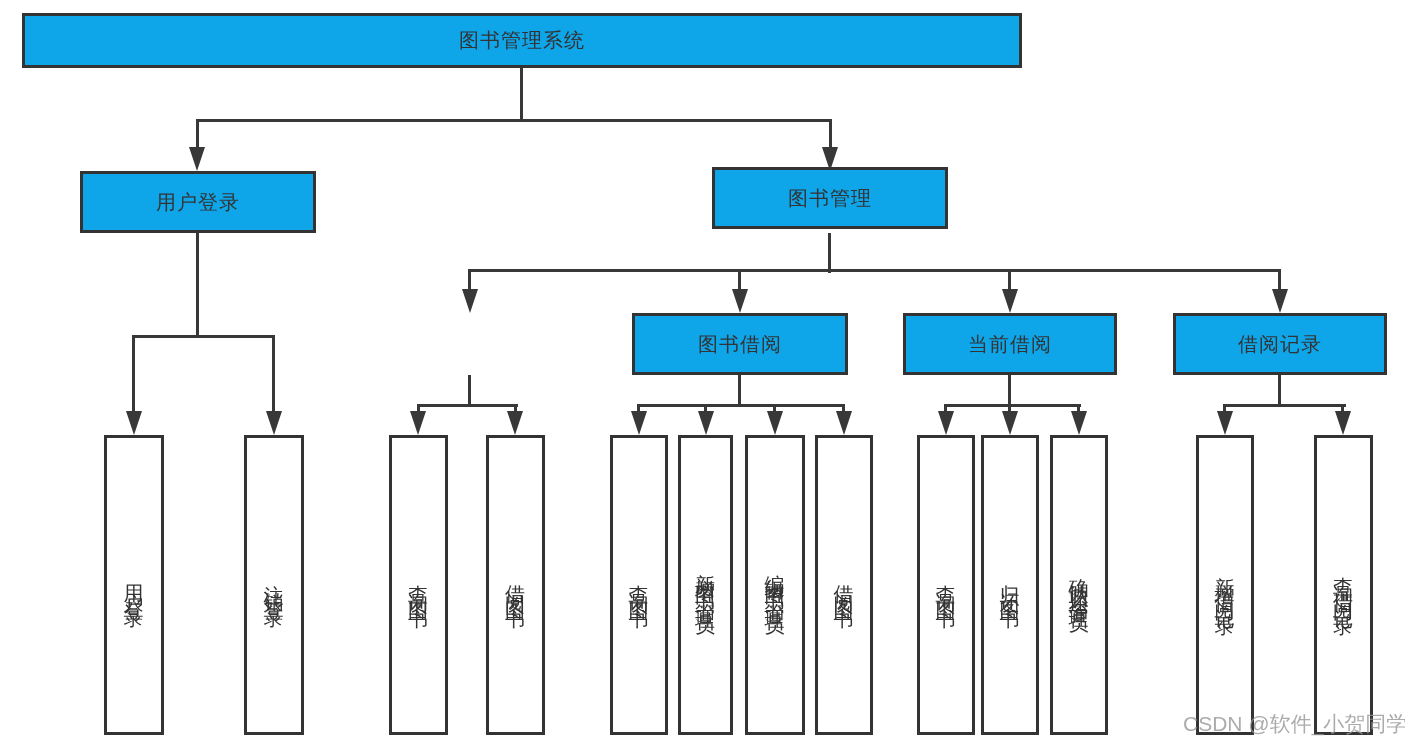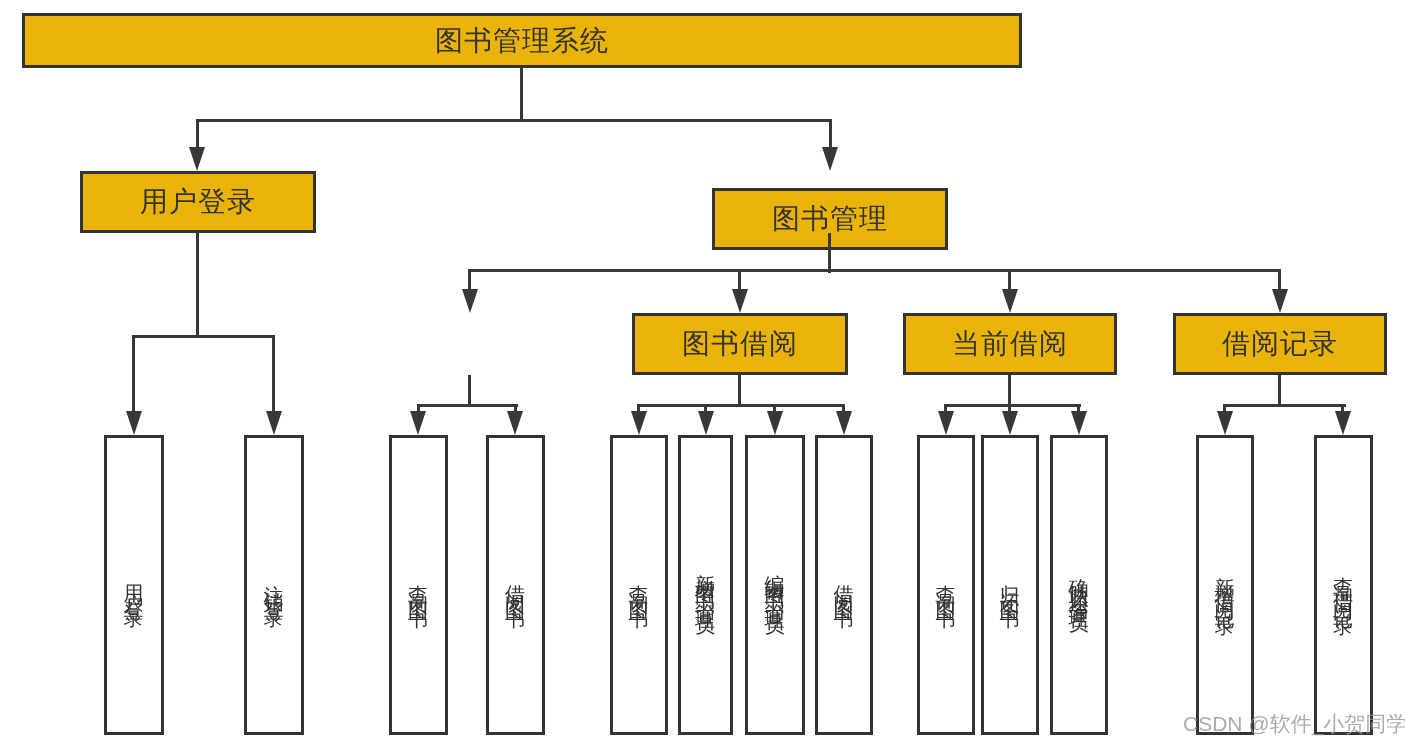--- a/index.html
+++ b/index.html
@@ -2,23 +2,23 @@
 <html><head>
 <meta charset="utf-8">
 <style>
   html,body { margin:0; padding:0; background:#ffffff; }
   .canvas {
     position:relative; width:1405px; height:747px; background:#ffffff;
     font-family:"Liberation Sans","DejaVu Sans",sans-serif; overflow:hidden;
   }
   .hbox {
     position:absolute; box-sizing:border-box;
-    border:3px solid #333333; background:#eab308;
+    border:3px solid #333333; background:#0ea5e9;
     display:flex; align-items:center; justify-content:center;
-    font-size:28px; color:#333333; letter-spacing:1px;
+    font-size:20px; color:#333333; letter-spacing:1px;
   }
   .vbox {
     position:absolute; box-sizing:border-box;
     border:3px solid #333333; background:#ffffff;
     display:flex; align-items:center; justify-content:center;
     top:435px; height:300px;
   }
   .vtext {
     writing-mode:vertical-rl; text-orientation:mixed;
     font-size:20px; color:#333333; letter-spacing:8px; line-height:1;
@@ -44,21 +44,21 @@
   <div class="hbox" style="left:22px; top:13px; width:1000px; height:55px;">图书管理系统</div>
 
   <div class="vline" style="left:520px; top:68px; height:53px;"></div>
   <div class="hline" style="left:196px; top:119px; width:636px;"></div>
   <div class="vline" style="left:196px; top:119px; height:32px;"></div>
   <div class="arrow" style="left:189px; top:147px;"></div>
   <div class="vline" style="left:829px; top:119px; height:32px;"></div>
   <div class="arrow" style="left:822px; top:147px;"></div>
 
   <div class="hbox" style="left:80px; top:171px; width:236px; height:62px;">用户登录</div>
-  <div class="hbox" style="left:712px; top:188px; width:236px; height:62px;">图书管理</div>
+  <div class="hbox" style="left:712px; top:167px; width:236px; height:62px;">图书管理</div>
 
   <div class="vline" style="left:196px; top:233px; height:104px;"></div>
   <div class="hline" style="left:132px; top:335px; width:143px;"></div>
   <div class="vline" style="left:132px; top:335px; height:80px;"></div>
   <div class="arrow" style="left:126px; top:411px;"></div>
   <div class="vline" style="left:272px; top:335px; height:80px;"></div>
   <div class="arrow" style="left:266px; top:411px;"></div>
 
   <div class="vline" style="left:828px; top:233px; height:40px;"></div>
   <div class="hline" style="left:468px; top:269px; width:813px;"></div>

